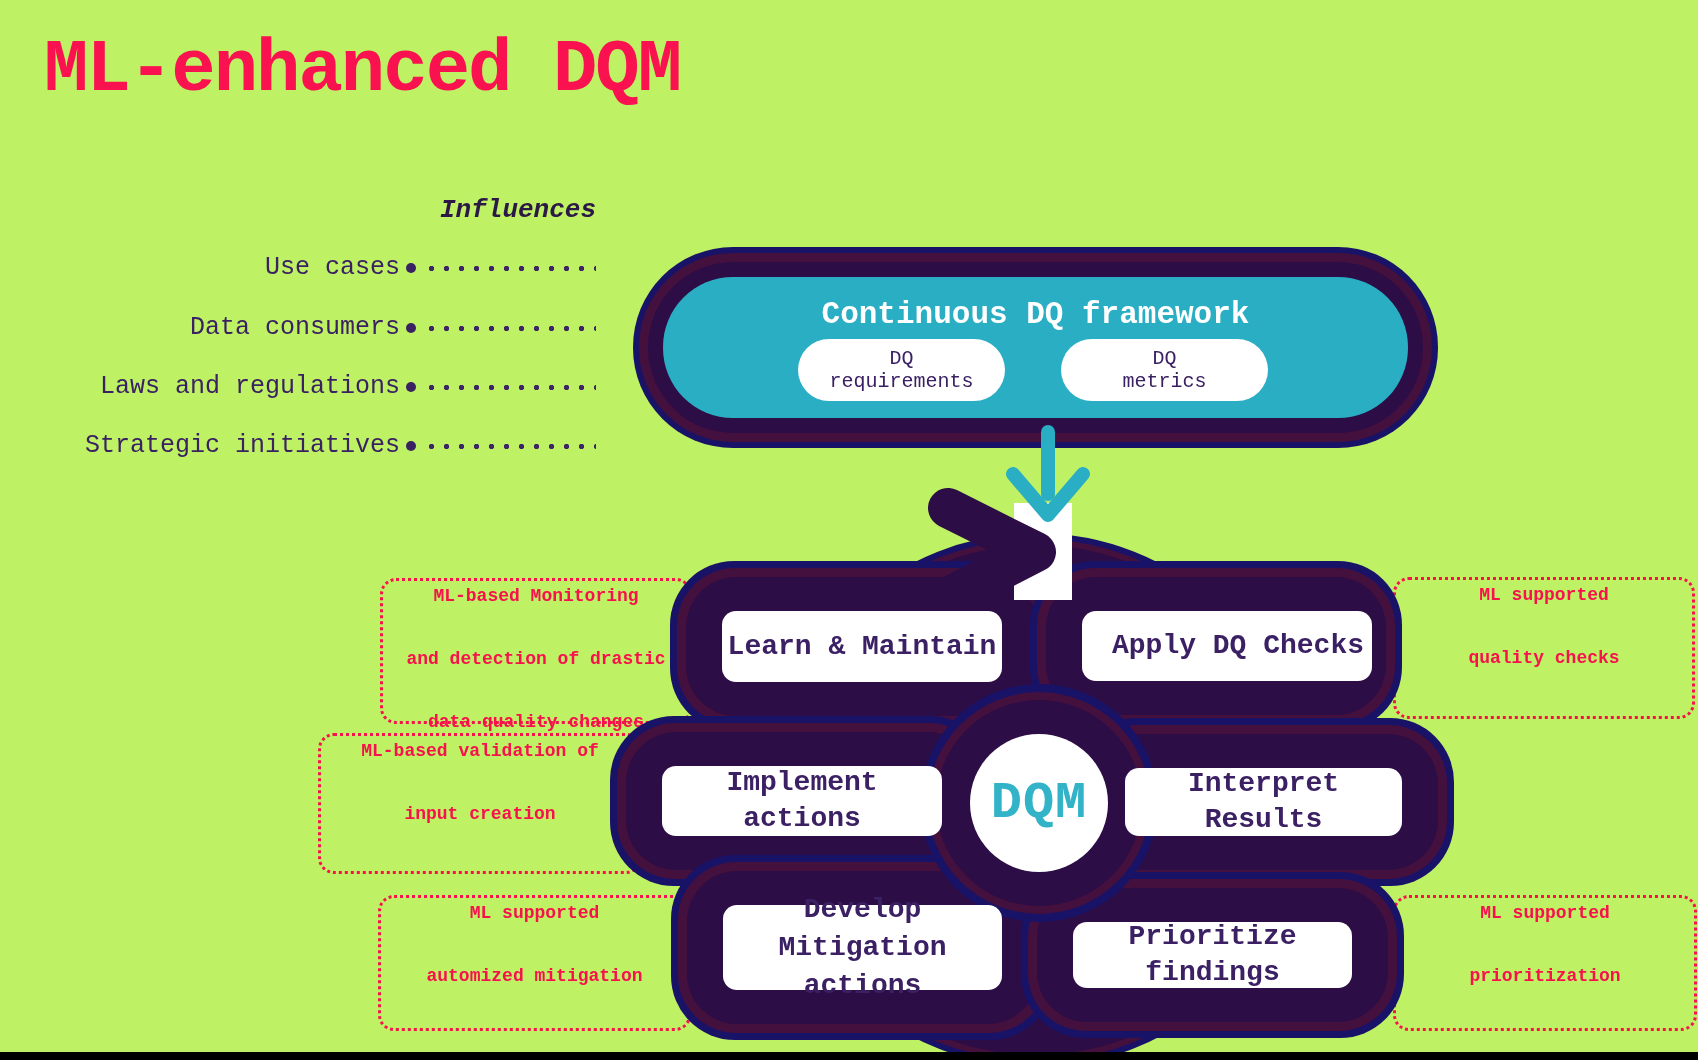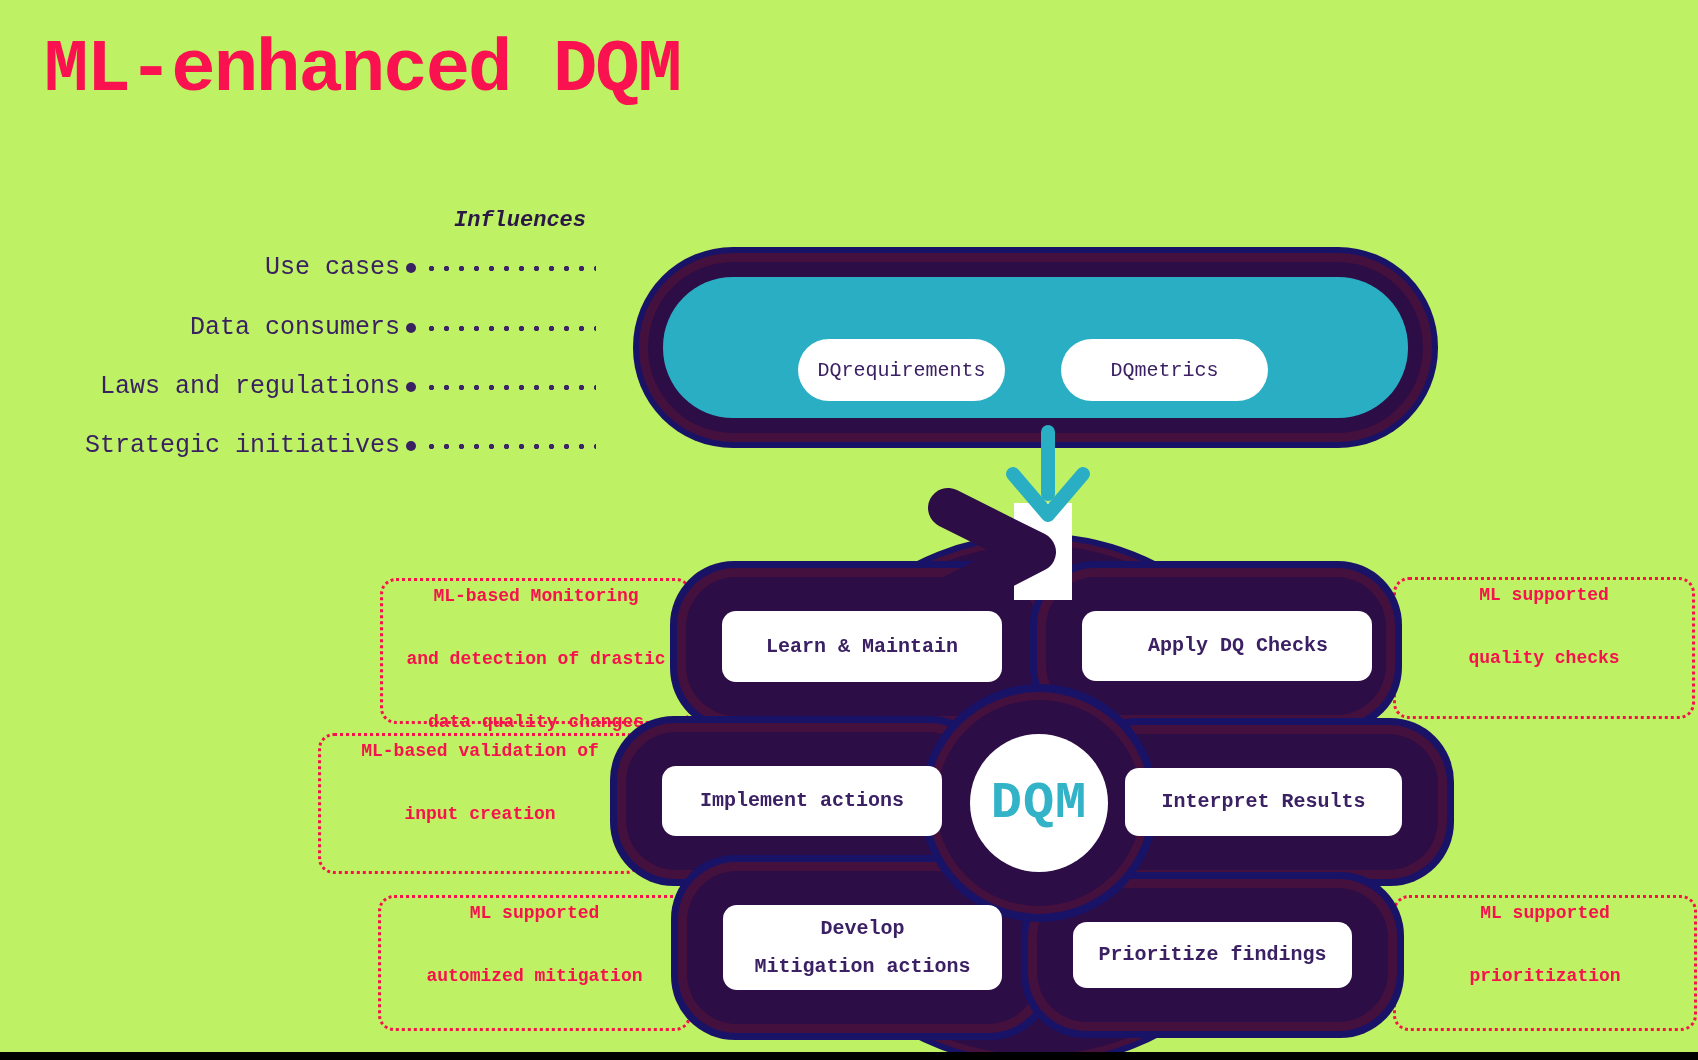--- a/index.html
+++ b/index.html
@@ -7,22 +7,22 @@
     position:relative;width:1698px;height:1052px;background:#bef264;overflow:hidden;
     font-family:Liberation Mono, monospace;
   }
   
   .main-title{
     position:absolute;left:44px;top:28px;
     font-size:74px;font-weight:700;letter-spacing:-2px;color:#FA1150;z-index:1;
   }
   
   .influences-label{
-    position:absolute;left:440px;top:208px;width:160px;text-align:center;
-    font-size:22px;font-style:italic;font-weight:700;color:#2B1845;z-index:1;
+    position:absolute;left:440px;top:195px;width:160px;text-align:left;
+    font-size:26px;font-style:italic;font-weight:700;color:#2B1845;z-index:1;
   }
   .influence-row{position:absolute;z-index:1;}
   .influence-text{
     position:absolute;left:60px;width:340px;height:30px;line-height:30px;
     text-align:right;font-size:25px;color:#3A2161;
   }
   .influence-dot{
     position:absolute;left:406px;width:10px;height:10px;border-radius:50%;
     background:#3A2161;
   }
@@ -36,31 +36,31 @@
     position:absolute;left:663px;top:277px;width:745px;height:141px;
     background:#2AAEC3;border-radius:70px;z-index:1;
     box-shadow:0 0 0 15px #2D0D46,0 0 0 24px #44103E,0 0 0 30px #191368;
   }
   .framework-title{
     position:absolute;left:0;top:20px;width:100%;text-align:center;
     font-size:31px;font-weight:700;color:#FFFFFF;
   }
   .pill{
     position:absolute;top:62px;width:207px;height:62px;background:#fff;border-radius:31px;
-    display:flex;flex-direction:row;align-items:center;justify-content:center;
+    display:flex;flex-direction:column;align-items:center;justify-content:center;
     color:#3B2164;font-size:20px;line-height:23px;text-align:center;
   }
   .pill-1{left:135px;} .pill-2{left:398px;}
   
   .cycle-svg{position:absolute;left:0;top:0;z-index:2;pointer-events:none;}
   
   .wbox{
     position:absolute;background:#fff;border-radius:14px;z-index:3;
     display:flex;flex-direction:column;align-items:center;justify-content:center;
-    color:#3B2164;font-weight:600;font-size:20px;line-height:36px;text-align:center;
+    color:#3B2164;font-weight:600;font-size:28px;line-height:36px;text-align:center;
   }
   .box-learn{left:722px;top:611px;width:280px;height:71px;}
   .box-apply{left:1082px;top:611px;width:268px;height:70px;padding-left:22px;}
   .box-implement{left:662px;top:766px;width:280px;height:70px;}
   .box-interpret{left:1125px;top:768px;width:277px;height:68px;}
   .box-develop{left:723px;top:905px;width:279px;height:85px;line-height:38px;}
   .box-prioritize{left:1073px;top:922px;width:279px;height:66px;}
   .center-circle{
     position:absolute;left:970px;top:734px;width:138px;height:138px;border-radius:50%;
     background:#fff;z-index:3;display:flex;align-items:center;justify-content:center;
@@ -102,20 +102,21 @@
     <div class="influence-dot" style="top:382px;"></div>
     <div class="influence-line" style="top:384px;"></div>
   </div>
   <div class="influence-row">
     <div class="influence-text" style="top:431px;">Strategic initiatives</div>
     <div class="influence-dot" style="top:441px;"></div>
     <div class="influence-line" style="top:443px;"></div>
   </div>
 
   <div class="framework">
+    <div class="framework-title">Continuous DQ framework</div>
     <div class="pill pill-1">
       <span>DQ</span>
       <span>requirements</span>
     </div>
     <div class="pill pill-2">
       <span>DQ</span>
       <span>metrics</span>
     </div>
   </div>
 

